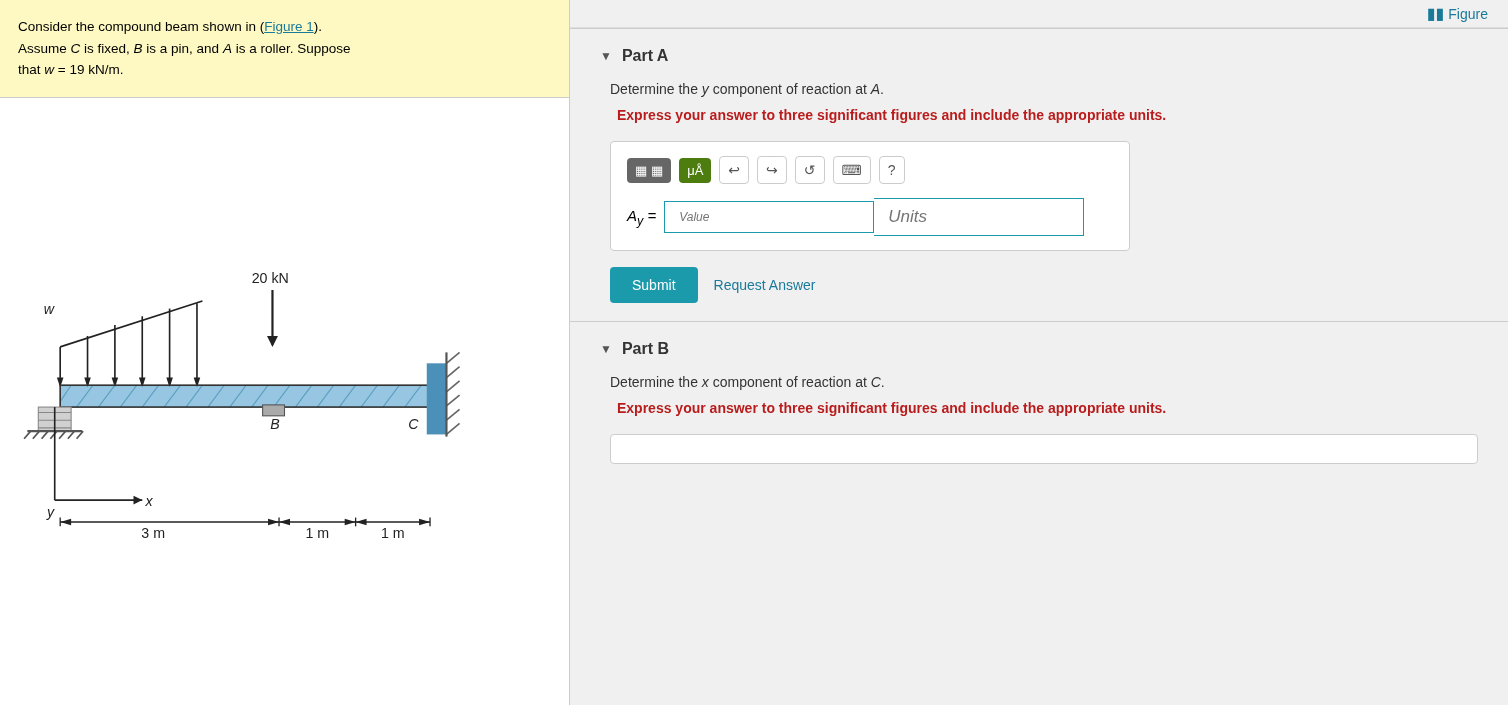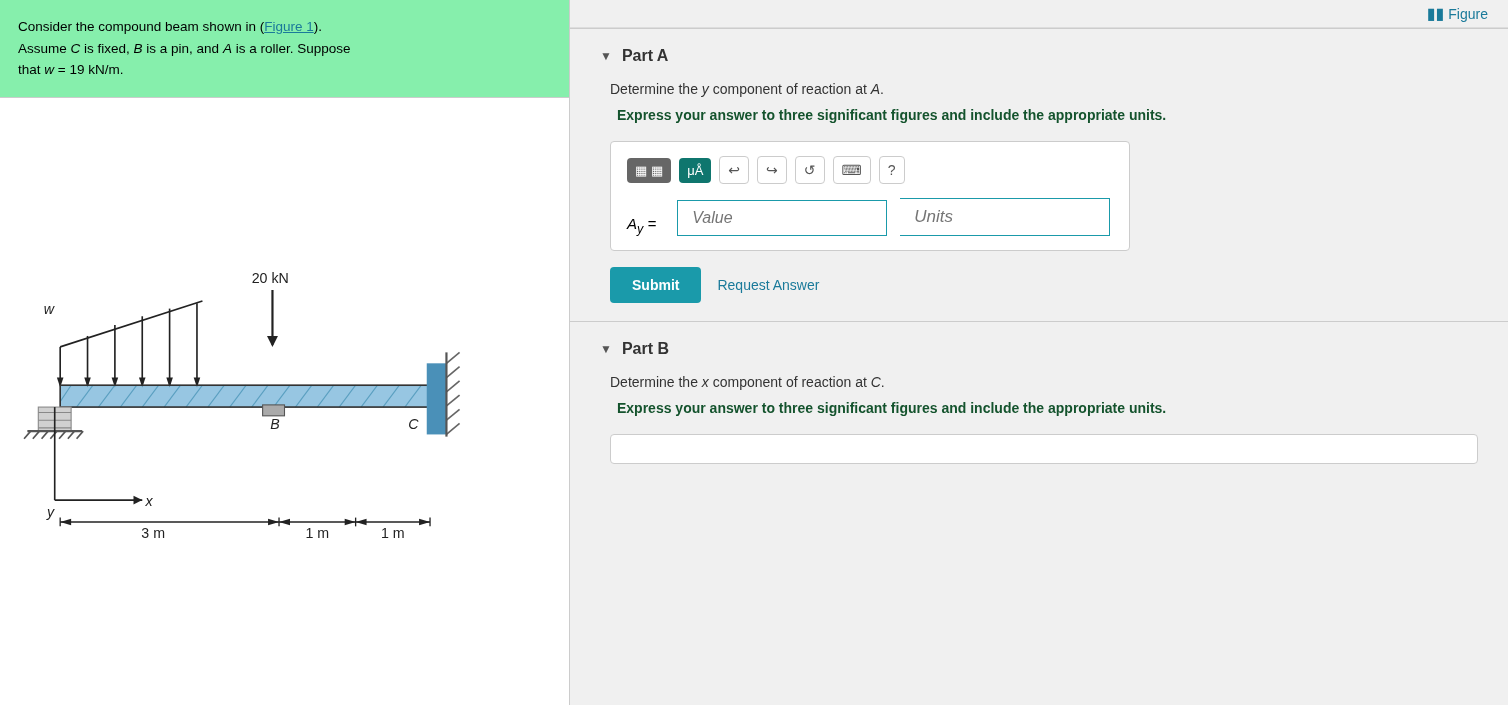--- a/index.html
+++ b/index.html
@@ -17,21 +17,21 @@
       width: 570px;
       background: #fff;
       display: flex;
       flex-direction: column;
       border-right: 1px solid #ccc;
       overflow: hidden;
       flex-shrink: 0;
     }
 
     .problem-statement {
-      background: #86efac;
+      background: #fef9c3;
       padding: 16px 18px;
       font-size: 13.5px;
       line-height: 1.6;
       border-bottom: 1px solid #ccc;
     }
     .problem-statement a {
       color: #1a7a9a;
       text-decoration: underline;
     }
 
@@ -129,21 +129,21 @@
 
     .part-description {
       font-size: 14px;
       color: #333;
       margin-bottom: 10px;
     }
 
     .part-instruction {
       font-weight: bold;
       font-size: 14px;
-      color: #14532d;
+      color: #b91c1c;
       margin-bottom: 18px;
       padding-left: 7px;
     }
 
     .answer-box {
       background: #fff;
       border: 1px solid #ccc;
       border-radius: 4px;
       padding: 14px 16px;
       margin-bottom: 16px;
@@ -152,21 +152,21 @@
     }
 
     .toolbar {
       display: flex;
       align-items: center;
       gap: 8px;
       margin-bottom: 14px;
     }
 
     .tool-btn {
-      background: #0f766e;
+      background: #4d7c0f;
       border: none;
       border-radius: 4px;
       padding: 5px 8px;
       cursor: pointer;
       color: #fff;
       font-size: 13px;
       display: flex;
       align-items: center;
       gap: 2px;
     }
@@ -179,34 +179,34 @@
       border: 1px solid #ccc;
       border-radius: 4px;
       padding: 5px 8px;
       cursor: pointer;
       font-size: 14px;
       color: #555;
     }
 
     .input-row {
       display: flex;
-      align-items: flex-end;
-      gap: 13px;
+      align-items: center;
+      gap: 0;
     }
     .label-text {
       font-style: italic;
       font-size: 15px;
       margin-right: 8px;
       white-space: nowrap;
     }
     .value-input {
       border: 1.5px solid #1a9aaa;
       padding: 8px 14px;
       font-style: italic;
-      font-size: 16px;
+      font-size: 12px;
       color: #ef4444;
       width: 210px;
       outline: none;
       background: #fff;
     }
     .units-input {
       border: 1.5px solid #1a9aaa;
       border-left: none;
       padding: 8px 14px;
       font-style: italic;
@@ -224,21 +224,21 @@
       margin-top: 0;
     }
 
     .submit-btn {
       background: #1a9aaa;
       color: #fff;
       border: none;
       border-radius: 4px;
       padding: 10px 22px;
       font-size: 14px;
-      font-weight: bold;
+      font-weight: normal;
       cursor: pointer;
     }
 
     .request-link {
       color: #1a7a9a;
       font-size: 14px;
       cursor: pointer;
       background: none;
       border: none;
     }

